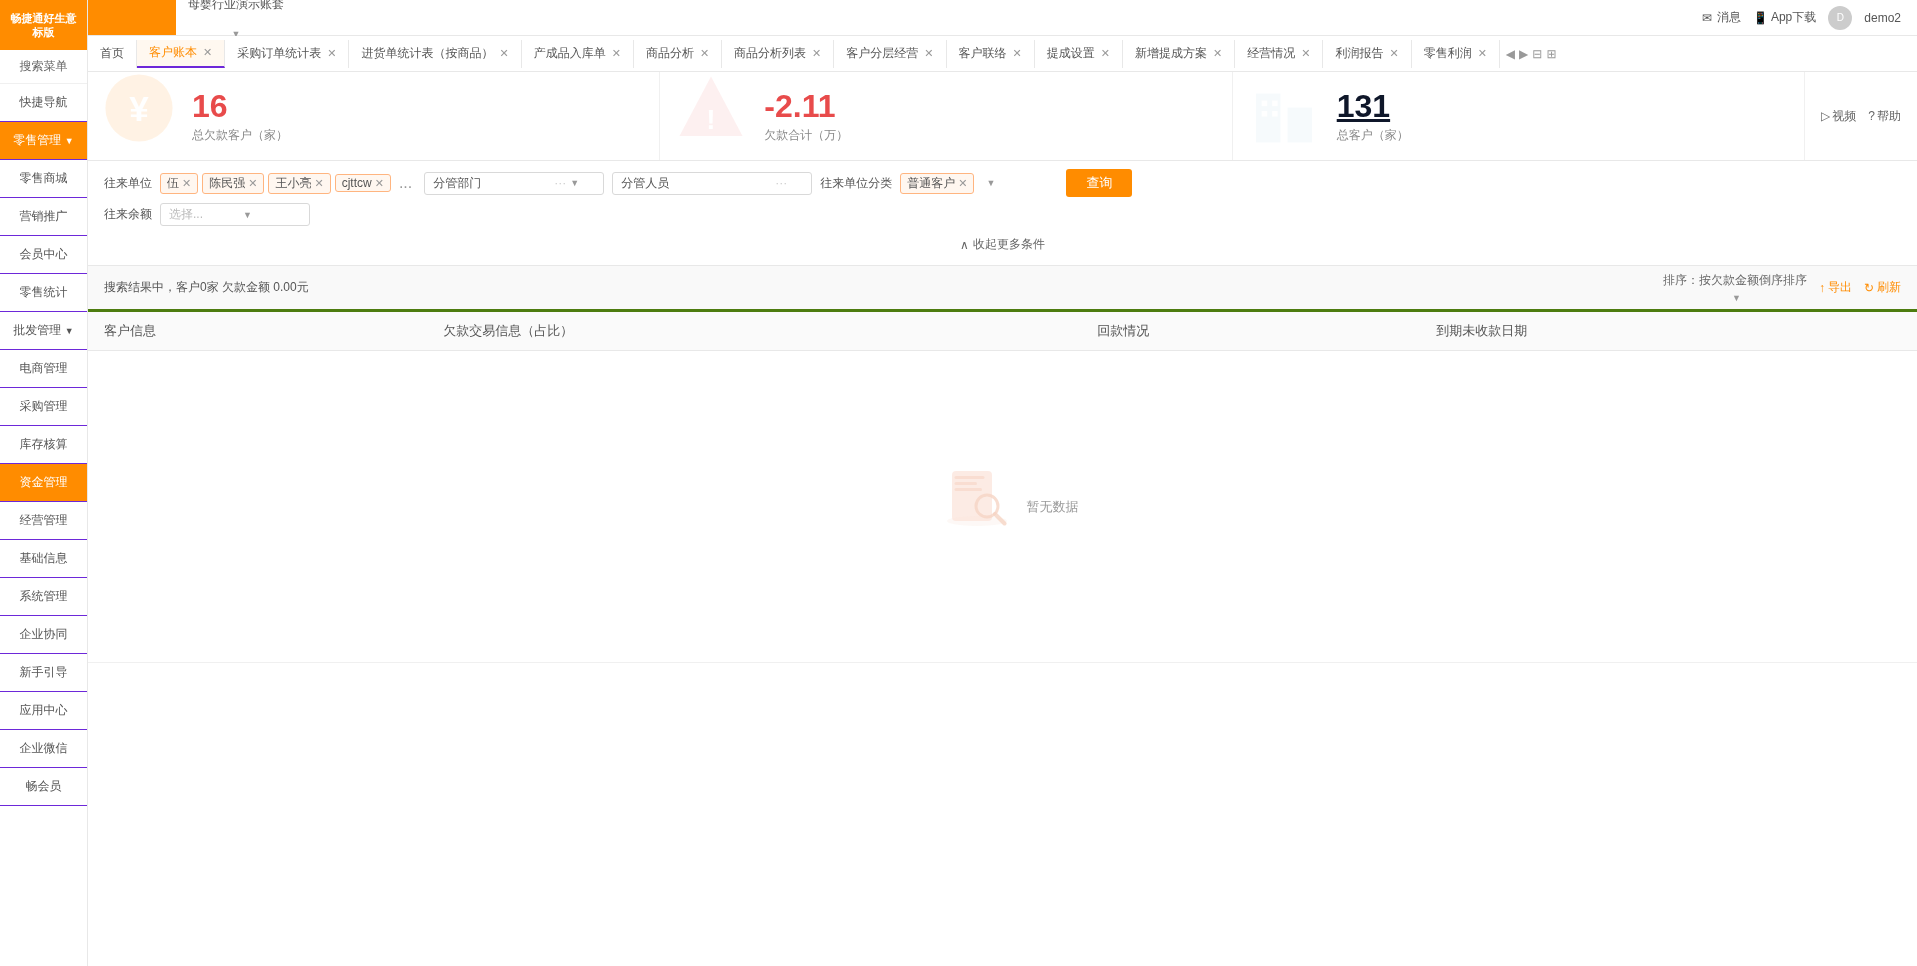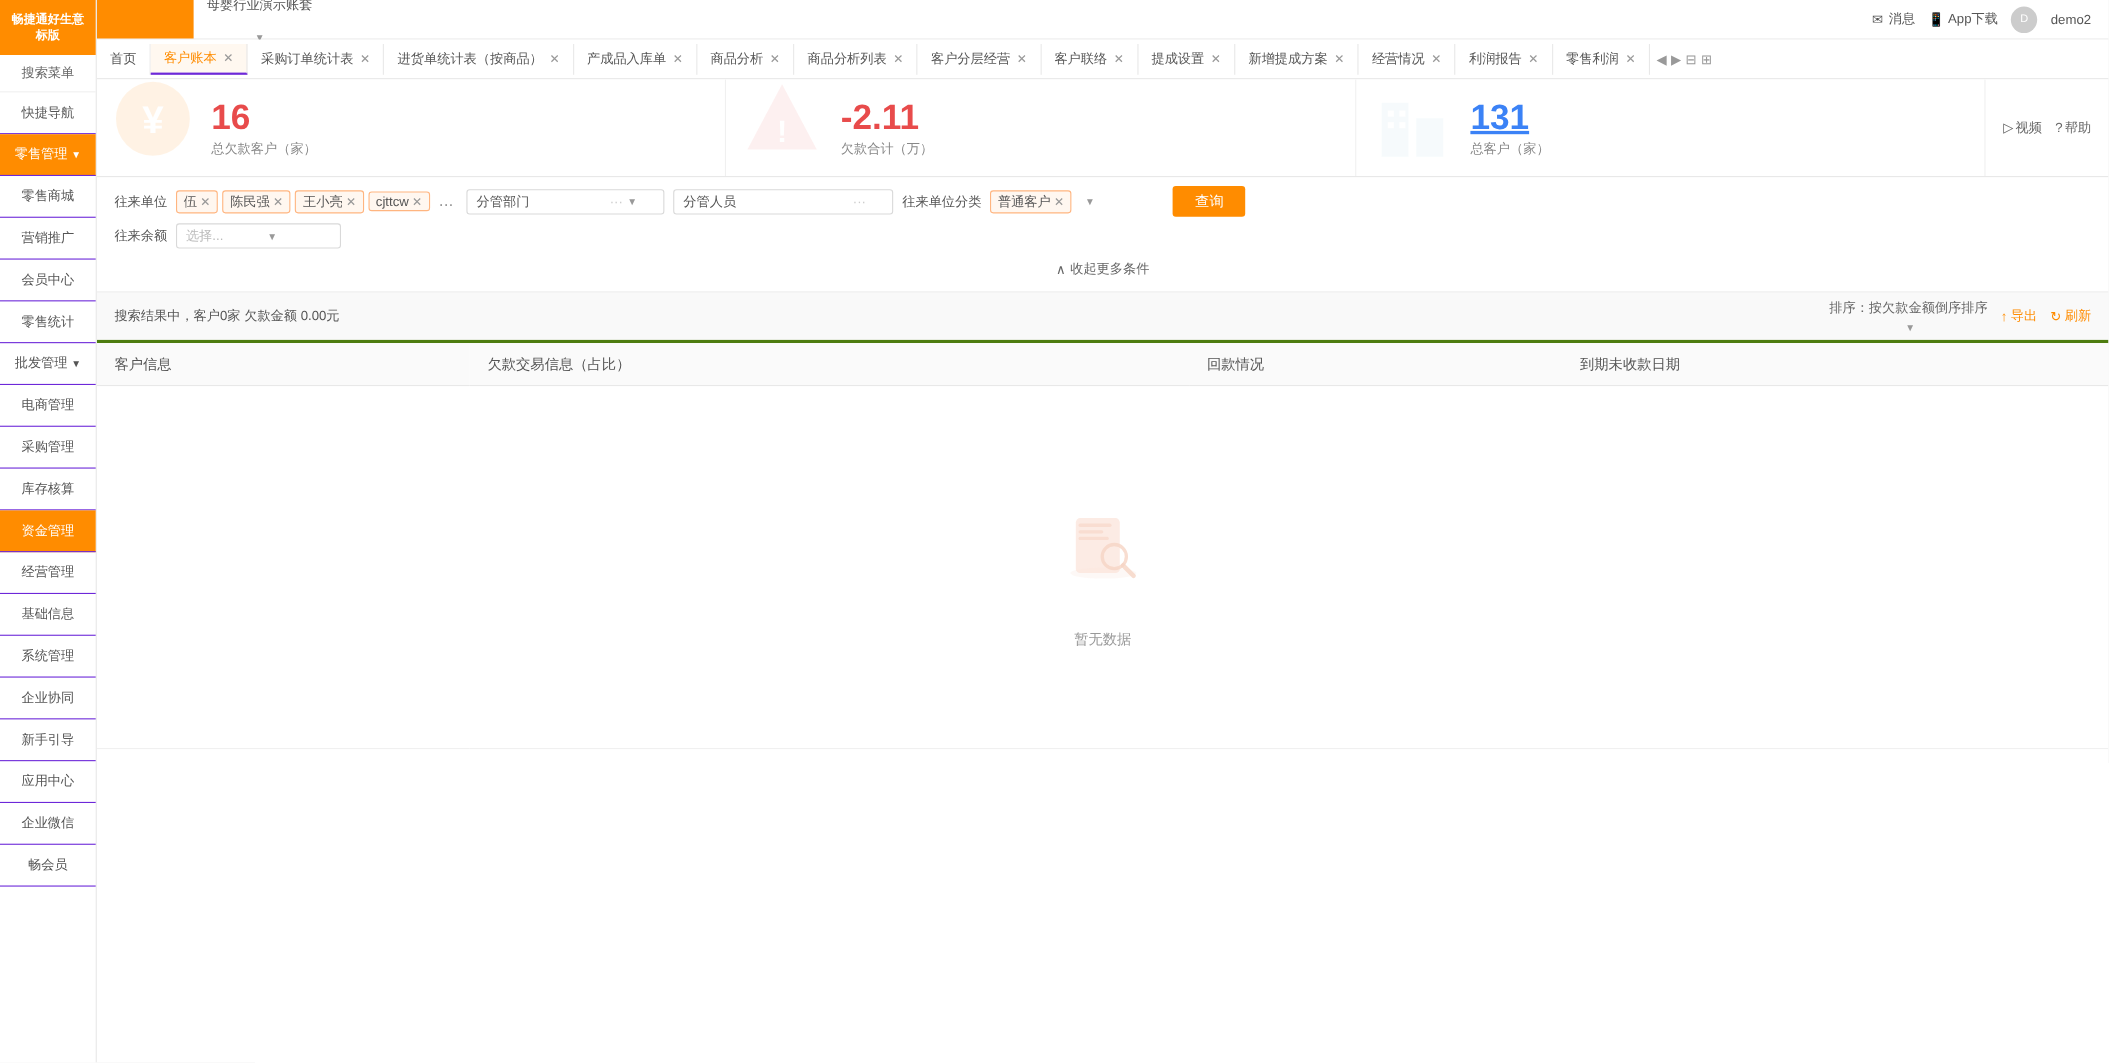--- a/index.html
+++ b/index.html
@@ -21,21 +21,21 @@
     .topnav { background: #fff; border-bottom: 1px solid #e8e8e8; display: flex; align-items: center; height: 36px; flex-shrink: 0; overflow: hidden; }
     .topnav-tab { padding: 0 12px; height: 28px; display: flex; align-items: center; font-size: 12px; color: #555; cursor: pointer; border-right: 1px solid #e8e8e8; white-space: nowrap; gap: 4px; flex-shrink: 0; }
     .topnav-tab.active { color: #ff8c00; border-bottom: 2px solid #6d28d9; background: #fff8f0; }
     .topnav-tab .close-x { color: #999; font-size: 11px; margin-left: 2px; }
 
     
     .stats-bar { background: #fff; display: flex; align-items: center; border-bottom: 1px solid #e8e8e8; flex-shrink: 0; position: relative; overflow: hidden; }
     .stat-block { flex: 1; padding: 16px 24px; display: flex; flex-direction: column; align-items: flex-start; border-right: 1px solid #f0f0f0; position: relative; }
     .stat-value { font-size: 32px; font-weight: bold; color: #333; }
     .stat-value.red { color: #e84b4b; }
-    .stat-value.bold-underline { font-weight: bold; text-decoration: underline; color: #3b82f6; }
+    .stat-value.bold-underline { font-weight: bold; text-decoration: underline; color: #0f172a; }
     .stat-label { font-size: 12px; color: #888; margin-top: 2px; }
     .stats-bar-actions { padding: 0 16px; display: flex; gap: 12px; align-items: center; flex-shrink: 0; }
     .stats-bar-actions span { font-size: 12px; color: #666; cursor: pointer; display: flex; align-items: center; gap: 2px; }
 
     
     .filter-bar { background: #fff; padding: 8px 16px; border-bottom: 1px solid #e8e8e8; flex-shrink: 0; }
     .filter-row { display: flex; align-items: center; gap: 8px; flex-wrap: wrap; margin-bottom: 6px; }
     .filter-label { font-size: 12px; color: #555; white-space: nowrap; }
     .filter-tags { display: flex; align-items: center; gap: 4px; flex-wrap: wrap; }
     .filter-tag { background: #fff7f0; border: 1px solid #ffb580; border-radius: 3px; padding: 1px 6px; font-size: 12px; color: #555; display: flex; align-items: center; gap: 3px; }
@@ -53,21 +53,21 @@
     .result-bar-right { display: flex; align-items: center; gap: 12px; font-size: 12px; color: #666; }
     .sort-select { display: flex; align-items: center; gap: 4px; cursor: pointer; flex-direction: column; }
     .export-btn { display: flex; align-items: center; gap: 3px; cursor: pointer; color: #ff8c00; }
     .refresh-btn { display: flex; align-items: center; gap: 3px; cursor: pointer; color: #ff8c00; }
 
     
     .table-container { flex: 1; overflow: auto; background: #fff; }
     .data-table { width: 100%; border-collapse: collapse; }
     .data-table th { background: #fafafa; border-bottom: 1px solid #e8e8e8; padding: 10px 16px; text-align: left; font-size: 13px; color: #555; font-weight: normal; white-space: nowrap; }
     .data-table td { border-bottom: 1px solid #f0f0f0; padding: 10px 16px; font-size: 13px; color: #555; }
-    .empty-state { display: flex; flex-direction: column; align-items: center; justify-content: center; padding: 80px 0; }
+    .empty-state { display: flex; flex-direction: row; align-items: center; justify-content: center; padding: 80px 0; }
     .empty-icon { font-size: 80px; opacity: 0.4; margin-bottom: 12px; }
     .empty-text { font-size: 13px; color: #999; }
 
     
     .global-topbar { background: #fff; height: 36px; display: flex; align-items: center; border-bottom: 1px solid #e8e8e8; flex-shrink: 0; }
     .global-topbar-right { display: flex; align-items: center; gap: 12px; padding: 0 16px; flex-shrink: 0; }
     .global-topbar-right span { font-size: 12px; color: #555; cursor: pointer; display: flex; align-items: center; gap: 3px; }
 
     .collapse-area { display: flex; justify-content: center; padding: 4px 0; }
   </style>

